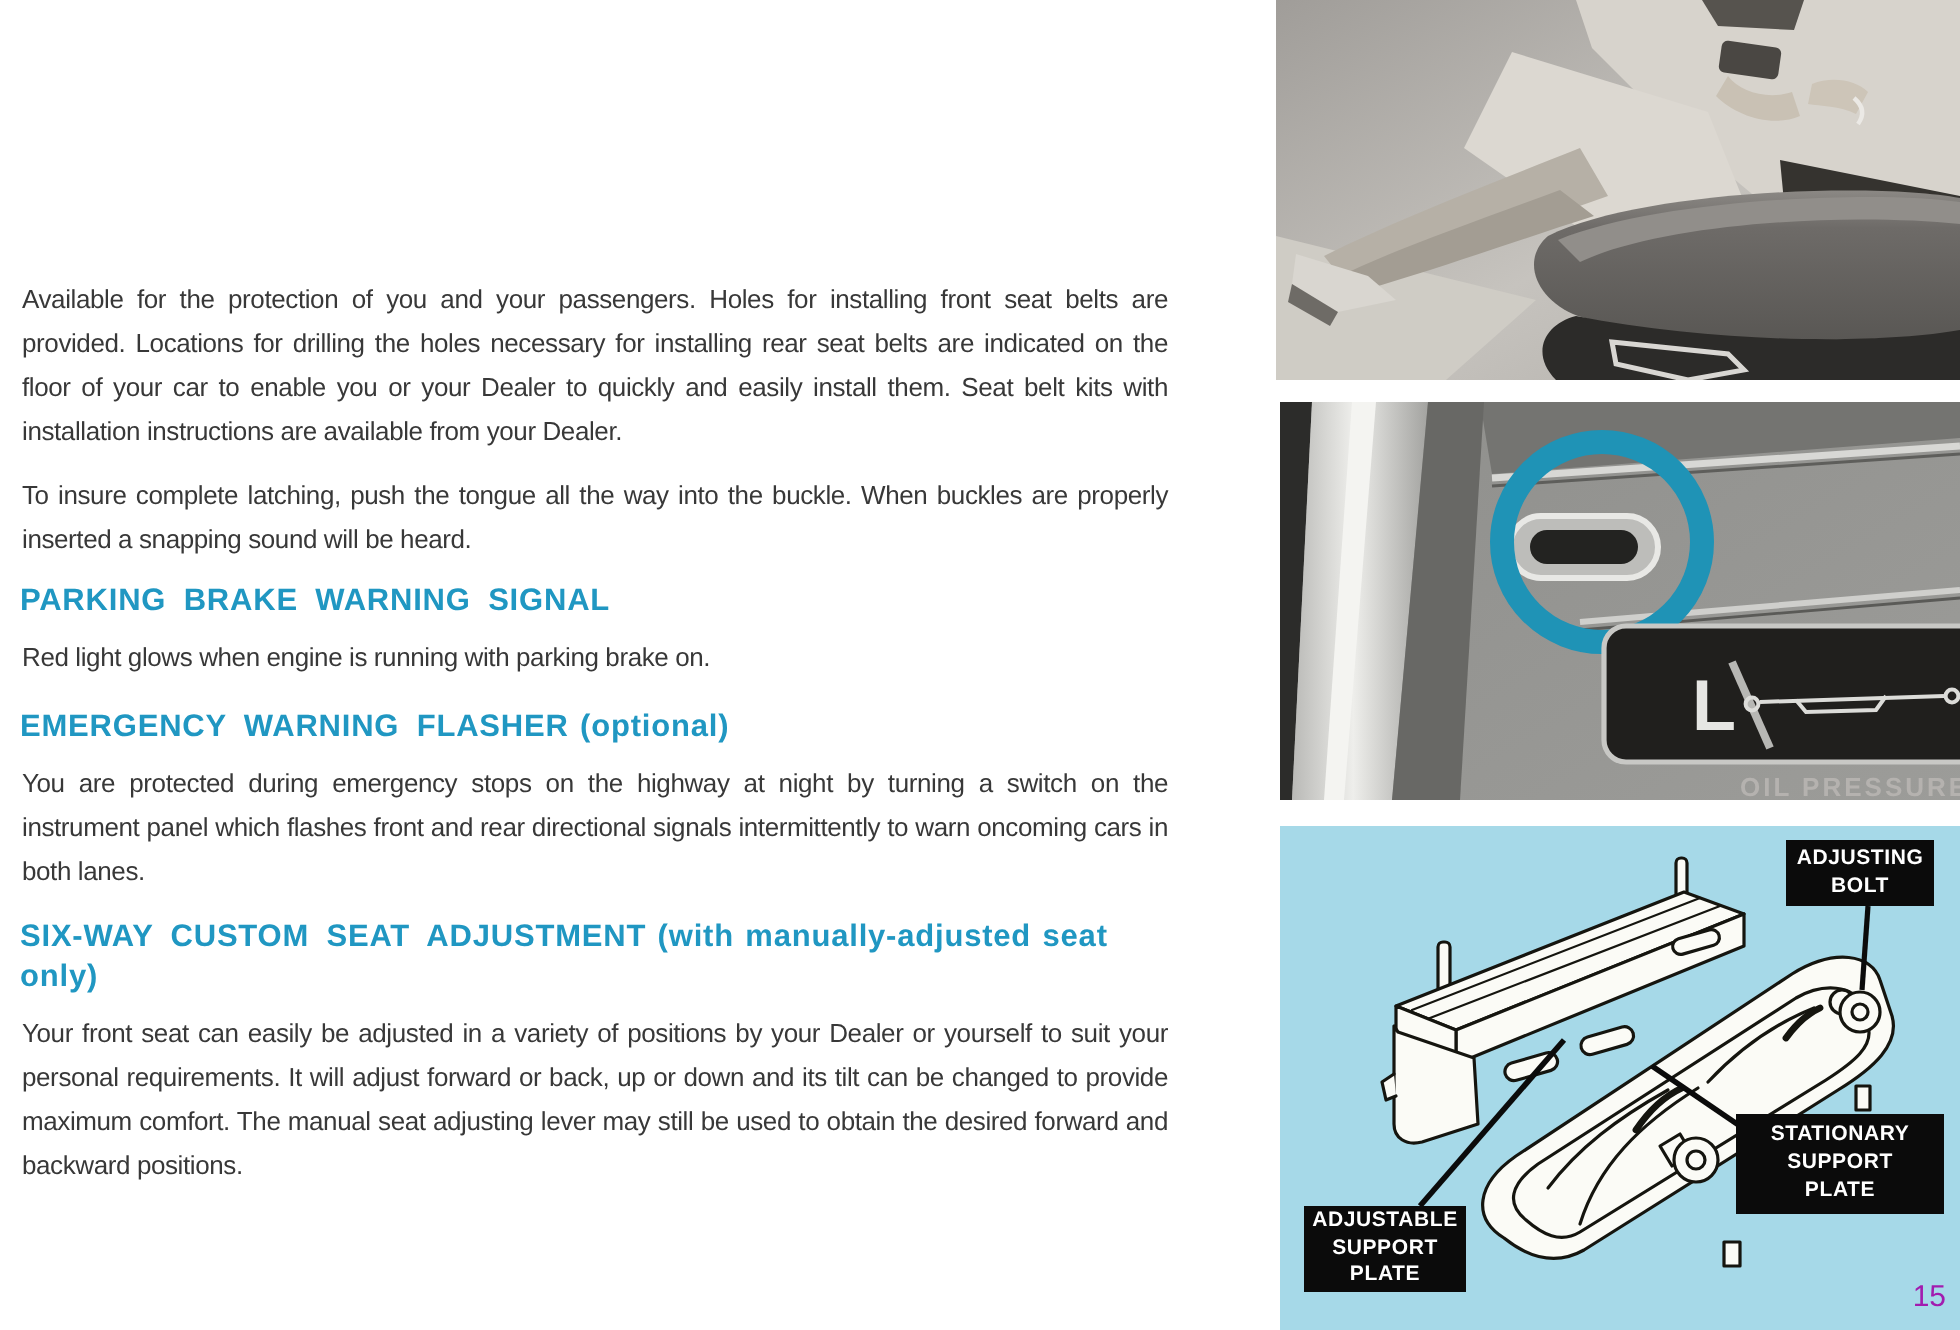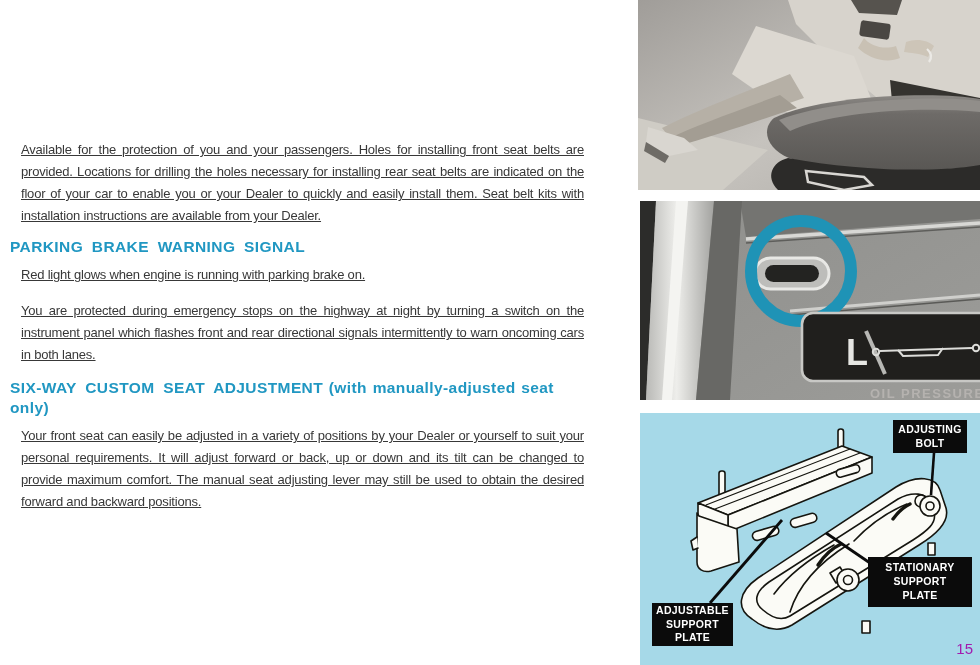--- a/index.html
+++ b/index.html
@@ -8,22 +8,22 @@
 
   
   .text-col{position:absolute;left:10px;top:139px;width:574px;}
   .section{margin:0;}
   .sec-2{margin-top:0;}
   .sec-3{margin-top:14px;}
   .sec-4{margin-top:12px;}
   .sec-heading{margin:0 0 7px 0;font-size:15.5px;line-height:20px;font-weight:bold;
                color:#2097c2;letter-spacing:0.4px;word-spacing:4px;}
   .sec-heading .suffix{text-transform:none;word-spacing:1px;}
-  .body-par{margin:0 0 10px 11px;font-size:13px;line-height:22px;color:#383838;
-            text-align:justify;letter-spacing:-0.2px;text-decoration:underline;}
+  .body-par{margin:0 0 10px 1px;font-size:13px;line-height:22px;color:#383838;
+            text-align:justify;letter-spacing:-0.2px;}
 
   
   .figure{position:absolute;overflow:hidden;}
   #fig-seat{left:638px;top:0;width:342px;height:190px;}
   #fig-panel{left:640px;top:201px;width:340px;height:199px;}
   #fig-diagram{left:640px;top:413px;width:340px;height:252px;background:#a6d9e8;}
   .figure svg{display:block;width:100%;height:100%;}
 
   .diagram-label{position:absolute;background:#0b0b0b;color:#ffffff;font-weight:bold;
                  font-size:10.5px;line-height:1.32;text-align:center;letter-spacing:0.3px;
@@ -38,28 +38,30 @@
 </style>
 </head>
 <body>
 
 <div id="page">
 
   <div class="text-col">
 
     <div class="section sec-1">
       <p class="body-par">Available for the protection of you and your passengers. Holes for installing front seat belts are provided. Locations for drilling the holes necessary for installing rear seat belts are indicated on the floor of your car to enable you or your Dealer to quickly and easily install them. Seat belt kits with installation instructions are available from your Dealer.</p>
+      <p class="body-par">To insure complete latching, push the tongue all the way into the buckle. When buckles are properly inserted a snapping sound will be heard.</p>
     </div>
 
     <div class="section sec-2">
       <h2 class="sec-heading"><span>PARKING BRAKE WARNING SIGNAL</span><span class="suffix"></span></h2>
       <p class="body-par">Red light glows when engine is running with parking brake on.</p>
     </div>
 
     <div class="section sec-3">
+      <h2 class="sec-heading"><span>EMERGENCY WARNING FLASHER</span><span class="suffix"> (optional)</span></h2>
       <p class="body-par">You are protected during emergency stops on the highway at night by turning a switch on the instrument panel which flashes front and rear directional signals intermittently to warn oncoming cars in both lanes.</p>
     </div>
 
     <div class="section sec-4">
       <h2 class="sec-heading"><span>SIX-WAY CUSTOM SEAT ADJUSTMENT</span><span class="suffix"> (with manually-adjusted seat only)</span></h2>
       <p class="body-par">Your front seat can easily be adjusted in a variety of positions by your Dealer or yourself to suit your personal requirements. It will adjust forward or back, up or down and its tilt can be changed to provide maximum comfort. The manual seat adjusting lever may still be used to obtain the desired forward and backward positions.</p>
     </div>
 
   </div>
 

